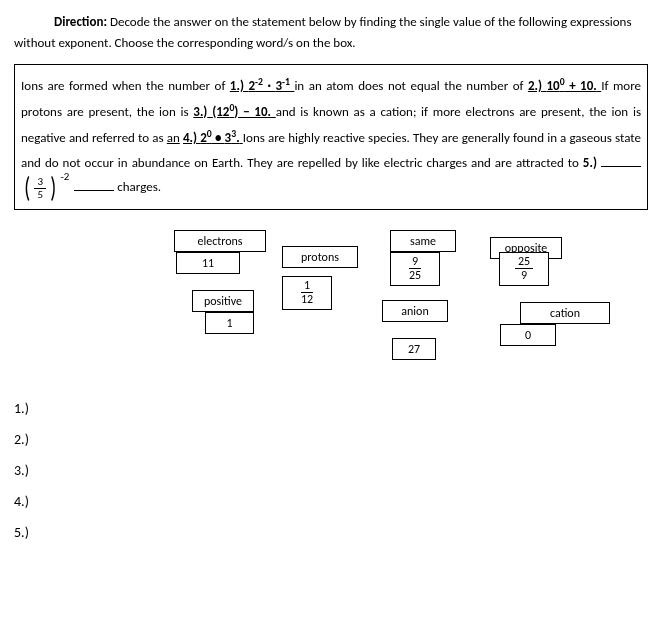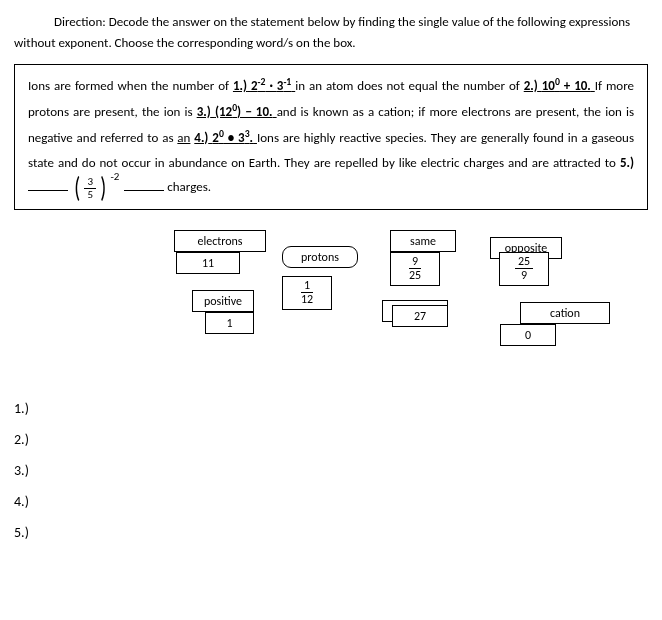--- a/index.html
+++ b/index.html
@@ -6,24 +6,24 @@
   body {
     margin: 0;
     padding: 12px 14px;
     font-family: Calibri, Arial, sans-serif;
     font-size: 13px;
     color: #000;
     background: #fff;
     width: 662px;
   }
   .direction { line-height: 1.6; margin-bottom: 10px; }
-  .direction b { font-weight: normal; padding-left: 40px; }
+  .direction b { font-weight: bold; padding-left: 40px; }
   .passage-box {
     border: 1px solid #000;
-    padding: 8px 13px;
+    padding: 8px 6px;
     line-height: 1.9;
     text-align: justify;
   }
   .passage-box .b { font-weight: bold; }
   .passage-box .u { text-decoration: underline; }
   .sup { vertical-align: super; font-size: 0.75em; }
   .blank { display: inline-block; border-bottom: 1px solid #000; width: 40px; height: 0.9em; }
   .fracwrap {
     display: inline-block;
     vertical-align: middle;
@@ -118,37 +118,37 @@
   <span class="blank"></span>
   <span> charges.</span>
 </div>
 
 <div class="choices-area">
   <div class="cell" style="left:160px; top:0;   width:92px; height:22px;">electrons</div>
   <div class="cell" style="left:162px; top:22px; width:64px; height:22px;">11</div>
   <div class="cell" style="left:178px; top:60px; width:62px; height:22px;">positive</div>
   <div class="cell" style="left:191px; top:82px; width:49px; height:22px;">1</div>
 
-  <div class="cell" style="left:268px; top:16px; width:76px; height:22px;border-radius:9px;">protons</div>
+  <div class="cell" style="left:268px; top:16px; width:76px; height:22px;">protons</div>
   <div class="cell" style="left:268px; top:46px; width:50px; height:34px;">
     <span class="cfrac">
         <span class="t">1</span>
         <span class="btm">12</span>
       </span>
   </div>
 
   <div class="cell" style="left:376px; top:0;   width:66px; height:22px;">same</div>
   <div class="cell" style="left:376px; top:22px; width:50px; height:34px;">
     <span class="cfrac">
         <span class="t">9</span>
         <span class="btm">25</span>
       </span>
   </div>
   <div class="cell" style="left:368px; top:70px; width:66px; height:22px;">anion</div>
-  <div class="cell" style="left:378px; top:75px; width:56px; height:22px;">27</div>
+  <div class="cell" style="left:378px; top:108px; width:44px; height:22px;">27</div>
 
   <div class="cell" style="left:476px; top:7px;   width:72px; height:22px;">opposite</div>
   <div class="cell" style="left:485px; top:22px; width:50px; height:34px;">
     <span class="cfrac">
         <span class="t">25</span>
         <span class="btm">9</span>
       </span>
   </div>
   <div class="cell" style="left:476px; top:72px; width:90px; height:22px;margin-left:30px;">cation</div>
   <div class="cell" style="left:486px; top:94px; width:56px; height:22px;">0</div>

